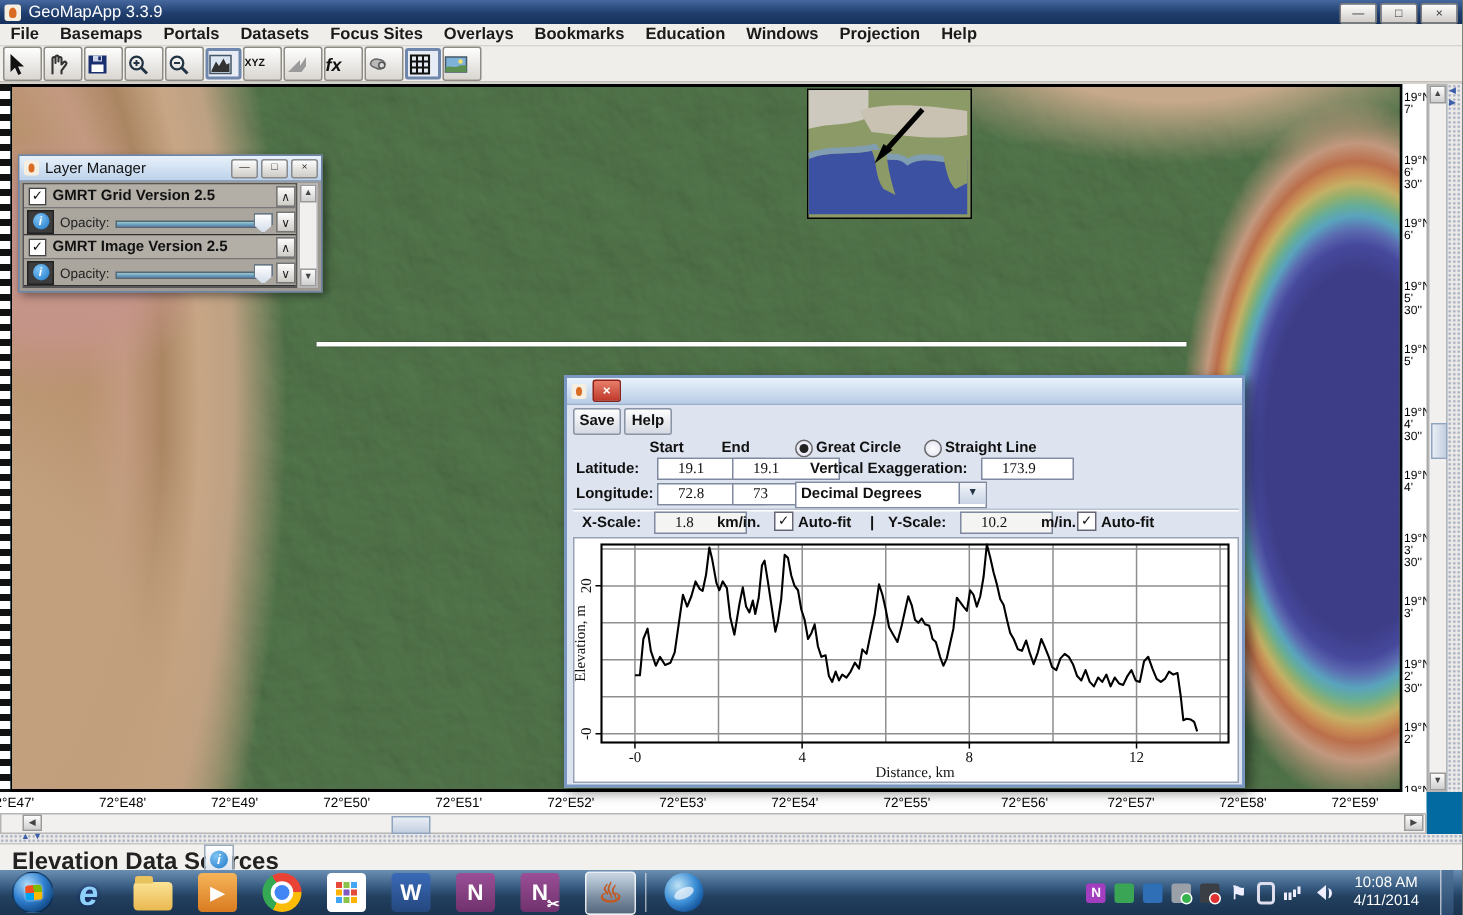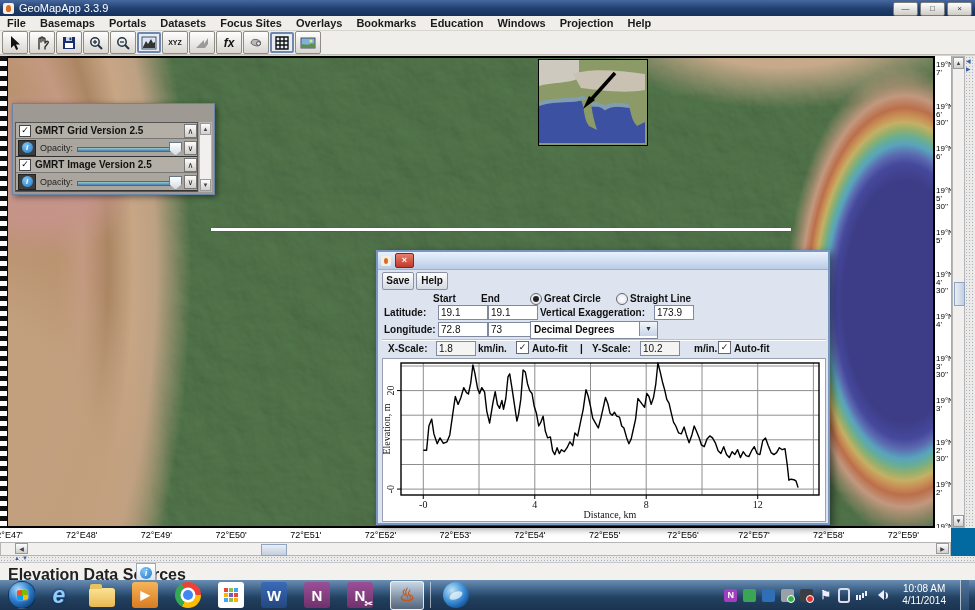--- a/index.html
+++ b/index.html
@@ -12,21 +12,21 @@
   #titlebar .app-ico::after{content:"";position:absolute;left:3px;top:2px;width:5px;height:7px;background:#d96b23;border-radius:50% 50% 40% 40%;}
   #titlebar .ttl{color:#fff;font-size:11px;}
   #win-controls{position:absolute;right:3px;top:2px;display:flex;gap:2px;}
   .win-btn{width:23px;height:12px;background:linear-gradient(#fdfdfd,#cfccc6);border:1px solid #7b7b7b;border-radius:2px;
     font-size:8px;line-height:11px;text-align:center;color:#333;}
   
   #menubar{position:absolute;left:0;top:16px;width:975px;height:14px;background:#f0eeea;border-bottom:1px solid #d8d5cf;display:flex;align-items:center;}
   .menu-item{font-size:11px;font-weight:bold;color:#1a1a1a;padding:0 7px;}
   
   #toolbar{position:absolute;left:0;top:31px;width:975px;height:24px;background:#f0eeea;border-bottom:1px solid #c2bfb8;display:flex;align-items:center;padding-left:2px;box-sizing:border-box;}
-  .tb-btn{width:24px;height:21px;margin-right:1px;background:linear-gradient(#fefefe,#d9d6d0);border:1px solid #8f8c86;border-radius:2px;display:flex;align-items:center;justify-content:center;}
+  .tb-btn{width:24px;height:21px;margin-right:1px;background:linear-gradient(#fefefe,#d9d6d0);border:1px solid #8f8c86;border-radius:2px;display:flex;align-items:center;}
   .tb-btn.active{background:#e8edf5;border:2px solid #6f86ad;width:24px;height:21px;box-sizing:border-box;}
   .tb-btn svg{display:block;}
   .tb-glyph{font-size:10px;font-weight:bold;font-style:italic;color:#111;}
   
   #map-region{position:absolute;left:0;top:56px;width:975px;height:506px;background:#0369a1;}
   #left-ruler{position:absolute;left:0;top:0;width:7px;height:472px;background:
     repeating-linear-gradient(180deg,#111 0 5px,#fff 5px 10px);border-right:1px solid #000;}
   #map-top-border{position:absolute;left:7px;top:0;width:928px;height:2px;background:#000;}
   #map-bottom-border{position:absolute;left:7px;top:470px;width:928px;height:2px;background:#000;}
   #map-canvas{position:absolute;left:8px;top:2px;width:927px;height:468px;overflow:hidden;background:#5c7d58;border-right:2px solid #000;box-sizing:border-box;}
@@ -82,21 +82,21 @@
   
   #profile-win{position:absolute;left:376px;top:250px;width:454px;height:275px;background:#dde4ef;border:2px solid #7a96c2;box-shadow:3px 3px 8px rgba(0,0,0,.5);box-sizing:border-box;}
   #pf-titlebar{height:17px;background:linear-gradient(#e9f2fc,#b9cce6);display:flex;align-items:center;border-bottom:1px solid #9ab0cf;}
   #pf-titlebar .app-ico{width:10px;height:10px;margin:0 4px 0 3px;background:#f5efe2;border-radius:2px;position:relative;}
   #pf-titlebar .app-ico::after{content:"";position:absolute;left:3px;top:2px;width:4px;height:6px;background:#d96b23;border-radius:50%;}
   #pf-titlebar .ttl{font-size:10px;color:#111;flex:1;}
   #pf-close{width:17px;height:13px;margin-right:2px;background:linear-gradient(#e87e6a,#c0392b);border:1px solid #8d2317;border-radius:2px;color:#fff;font-size:9px;line-height:12px;text-align:center;font-weight:bold;}
   .pf-btn{position:absolute;height:16px;background:linear-gradient(#fefefe,#d5d9e2);border:1px solid #8a93a5;border-radius:2px;font-size:10px;font-weight:bold;color:#111;text-align:center;line-height:15px;}
   #pf-info{position:absolute;left:64px;top:23px;font-size:10px;font-weight:bold;color:#111;white-space:nowrap;}
   .pf-lbl{position:absolute;font-size:10px;font-weight:bold;color:#111;}
-  .pf-input{position:absolute;height:13px;background:#fff;border:1px solid #7f8aa0;font-size:10px;padding:0 2px;font-family:Liberation Sans, sans-serif;color:#111;}
+  .pf-input{position:absolute;height:13px;background:#fff;border:1px solid #7f8aa0;font-size:10px;padding:0 13px;font-family:Liberation Serif, serif;color:#111;}
   .pf-radio{position:absolute;width:10px;height:10px;border:1px solid #666;border-radius:50%;background:radial-gradient(#fff,#dde);}
   .pf-radio.on::after{content:"";position:absolute;left:2px;top:2px;width:6px;height:6px;border-radius:50%;background:#222;}
   .pf-check{position:absolute;width:11px;height:11px;background:#fff;border:1px solid #667;font-size:9px;line-height:10px;text-align:center;color:#111;}
   #pf-dd{position:absolute;left:152px;top:69px;width:126px;height:16px;background:#fff;border:1px solid #7f8aa0;}
   #pf-dd .val{font-size:10px;font-weight:bold;color:#111;line-height:15px;padding-left:3px;}
   #pf-dd .arrow{position:absolute;right:0;top:0;width:17px;height:14px;background:linear-gradient(#f3f6fa,#c8d4e6);border-left:1px solid #7f8aa0;font-size:7px;text-align:center;line-height:14px;color:#234;}
   #pf-scale-row{position:absolute;left:4px;top:87px;width:444px;height:18px;border-top:1px solid #b9c2d4;box-shadow:0 1px 0 #fff inset;}
   #pf-chart-panel{position:absolute;left:4px;top:106px;width:444px;height:164px;background:#fff;border:1px solid #98a2b4;box-sizing:border-box;}
   .ct{font-family:"Liberation Serif",serif;font-size:10px;fill:#111;}
   
@@ -378,20 +378,27 @@
       <span class="sb-btn-h" style="right:1px;">▶</span>
     </div>
 
     <div id="bottom-divider">
       <span class="mini" style="left:14px;">▲</span>
       <span class="mini" style="left:22px;">▼</span>
     </div>
   </div>
 
   <div id="layer-manager">
+    <div id="lm-titlebar">
+      <span class="app-ico"></span>
+      <span class="ttl">Layer Manager</span>
+      <span class="lm-win-btn">—</span>
+      <span class="lm-win-btn">□</span>
+      <span class="lm-win-btn">×</span>
+    </div>
     <div id="lm-body">
       <div class="lm-layer">
         <div class="lm-row1">
           <span class="lm-check">✓</span>
           <span class="lm-label">GMRT Grid Version 2.5</span>
           <span class="lm-arr">∧</span>
         </div>
         <div class="lm-row2">
           <span class="lm-info">
               <span class="dot">i</span>

